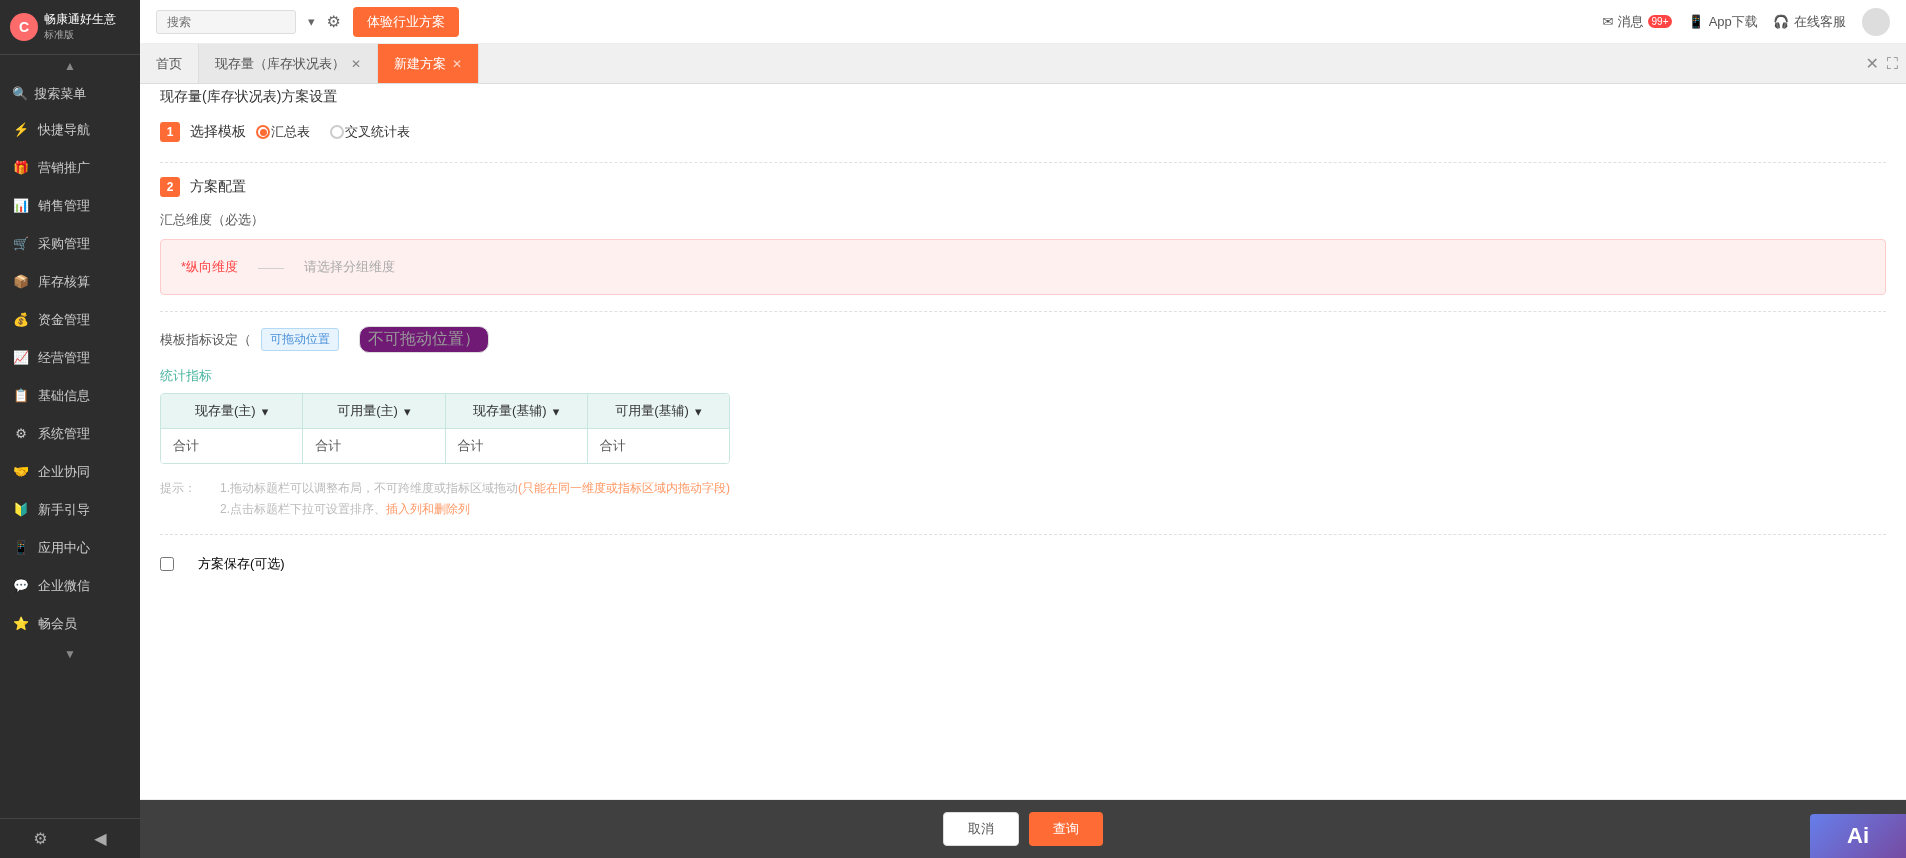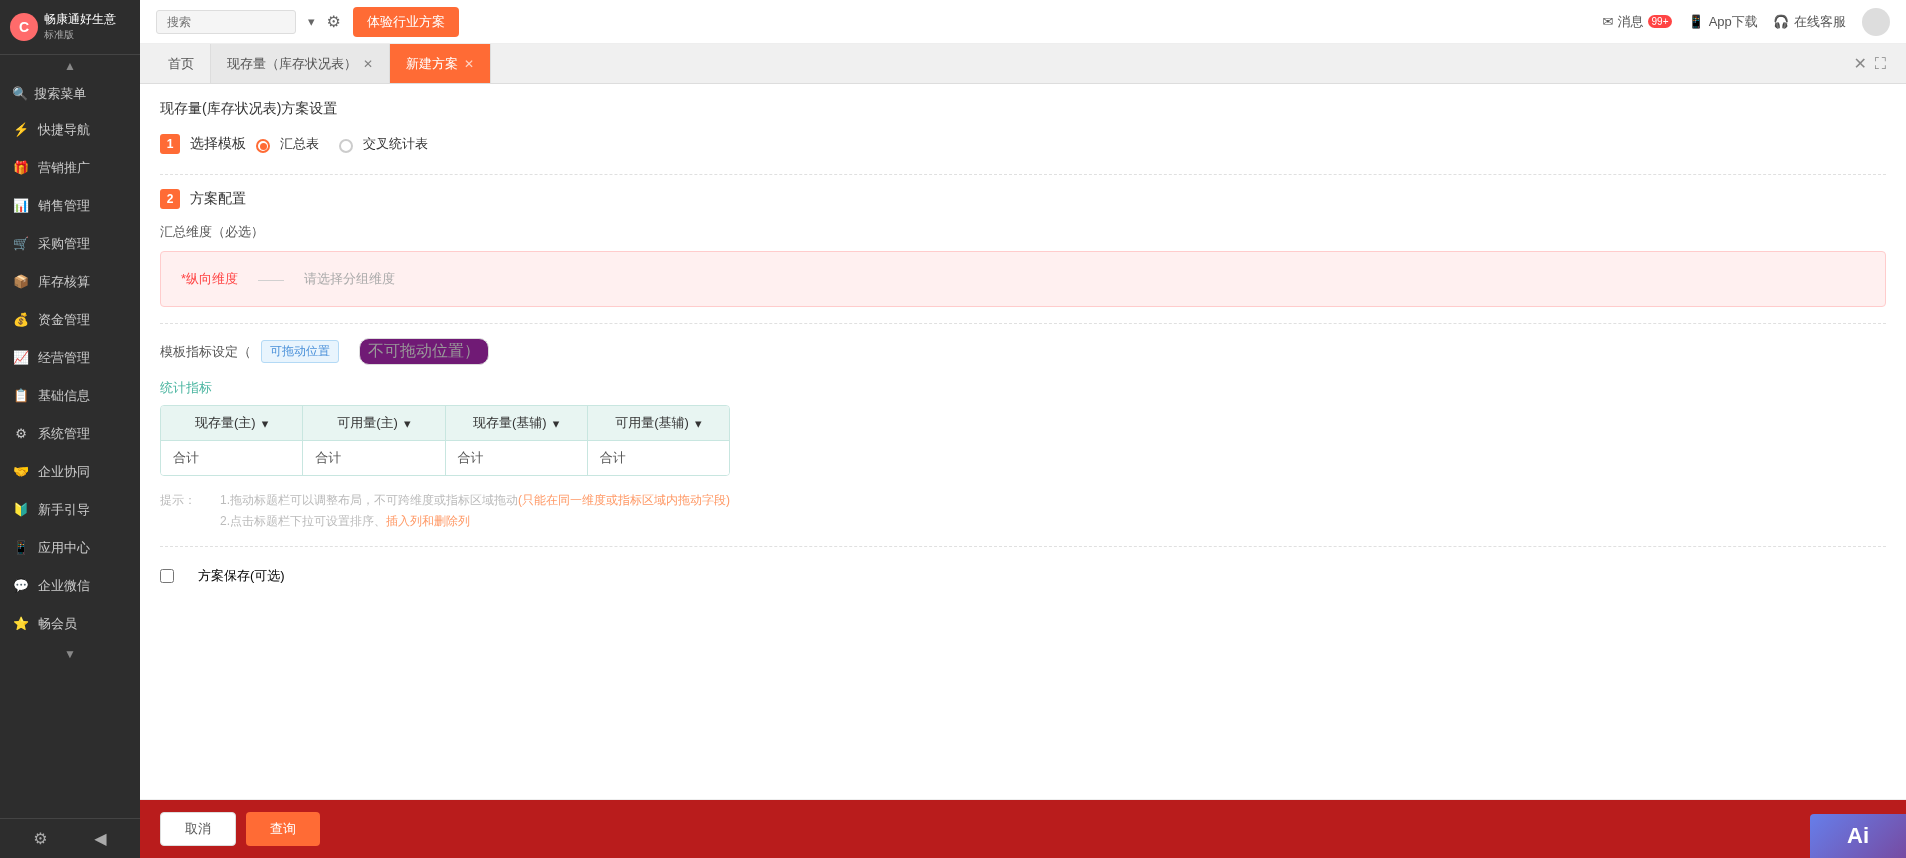--- a/index.html
+++ b/index.html
@@ -73,50 +73,50 @@
     .topbar-right-item { display: flex; align-items: center; gap: 4px; cursor: pointer; }
     .badge {
       background: #ff4444; color: white; border-radius: 8px;
       font-size: 10px; padding: 1px 4px; min-width: 16px; text-align: center;
     }
     .topbar-avatar { width: 28px; height: 28px; background: #ddd; border-radius: 50%; }
 
     
     .tabs {
       height: 40px; background: #f0f0f0; display: flex; align-items: center;
-      padding: 0 12px; border-bottom: 1px solid #ddd; flex-shrink: 0;
+      padding: 0 0; border-bottom: 1px solid #ddd; flex-shrink: 0;
     }
     .tab {
       height: 100%; display: flex; align-items: center; padding: 0 16px; gap: 6px;
       font-size: 13px; cursor: pointer; color: #555; border-right: 1px solid #ddd;
       background: #e8e8e8;
     }
     .tab.active { background: #ff6b35; color: white; }
     .tab-close { font-size: 12px; cursor: pointer; opacity: 0.7; }
     .tab-home { background: #f0f0f0; }
 
     
-    .content { flex: 1; overflow-y: auto; background: #fff; padding: 16px 20px; position: relative; }
+    .content { flex: 1; overflow-y: auto; background: #fff; padding: 4px 20px; position: relative; }
 
     .page-title { font-size: 14px; color: #333; margin-bottom: 16px; }
 
     
     .section { margin-bottom: 20px; }
     .section-header {
       display: flex; align-items: center; gap: 10px; margin-bottom: 14px;
     }
     .section-num {
       background: #ff6b35; color: white; width: 20px; height: 20px;
       border-radius: 3px; display: flex; align-items: center; justify-content: center;
       font-size: 12px; font-weight: bold; flex-shrink: 0;
     }
     .section-title { font-size: 14px; color: #333; font-weight: 500; }
 
     .radio-group { display: flex; align-items: center; gap: 20px; }
-    .radio-item { display: flex; align-items: flex-end; gap: 10px; cursor: pointer; font-size: 13px; color: #333; }
+    .radio-item { display: flex; align-items: center; gap: 1px; cursor: pointer; font-size: 13px; color: #333; }
     .radio-circle {
       width: 14px; height: 14px; border-radius: 50%; border: 2px solid #ccc;
       display: flex; align-items: center; justify-content: center;
     }
     .radio-circle.selected { border-color: #ff6b35; }
     .radio-inner { width: 7px; height: 7px; border-radius: 50%; background: #ff6b35; }
 
     .section-divider { border: none; border-top: 1px dashed #e0e0e0; margin: 14px 0; }
 
     .label-required { font-size: 13px; color: #555; margin-bottom: 10px; }
@@ -161,23 +161,23 @@
     
     .tips-area { margin: 16px 0; color: #bbb; font-size: 12px; }
     .tip-row { margin-bottom: 4px; }
     .tip-highlight { color: #ff9966; }
 
     
     .footer-save { display: flex; align-items: center; gap: 24px; margin-top: 20px; }
     .checkbox-save { width: 14px; height: 14px; border: 1px solid #ccc; display: inline-block; cursor: pointer; }
 
     .action-bar {
-      position: sticky; bottom: 0; background: #b91c1c;
+      position: sticky; bottom: 0; background: #404040;
       border-top: 1px solid #eee; padding: 12px 20px;
-      display: flex; justify-content: flex-start; gap: 10px;
+      display: flex; justify-content: center; gap: 10px;
     }
     .btn-cancel {
       background: #fff; border: 1px solid #ddd; border-radius: 4px;
       padding: 7px 24px; cursor: pointer; font-size: 13px; color: #555;
     }
     .btn-query {
       background: #ff6b35; border: none; border-radius: 4px;
       padding: 7px 24px; cursor: pointer; font-size: 13px; color: white;
     }
 

